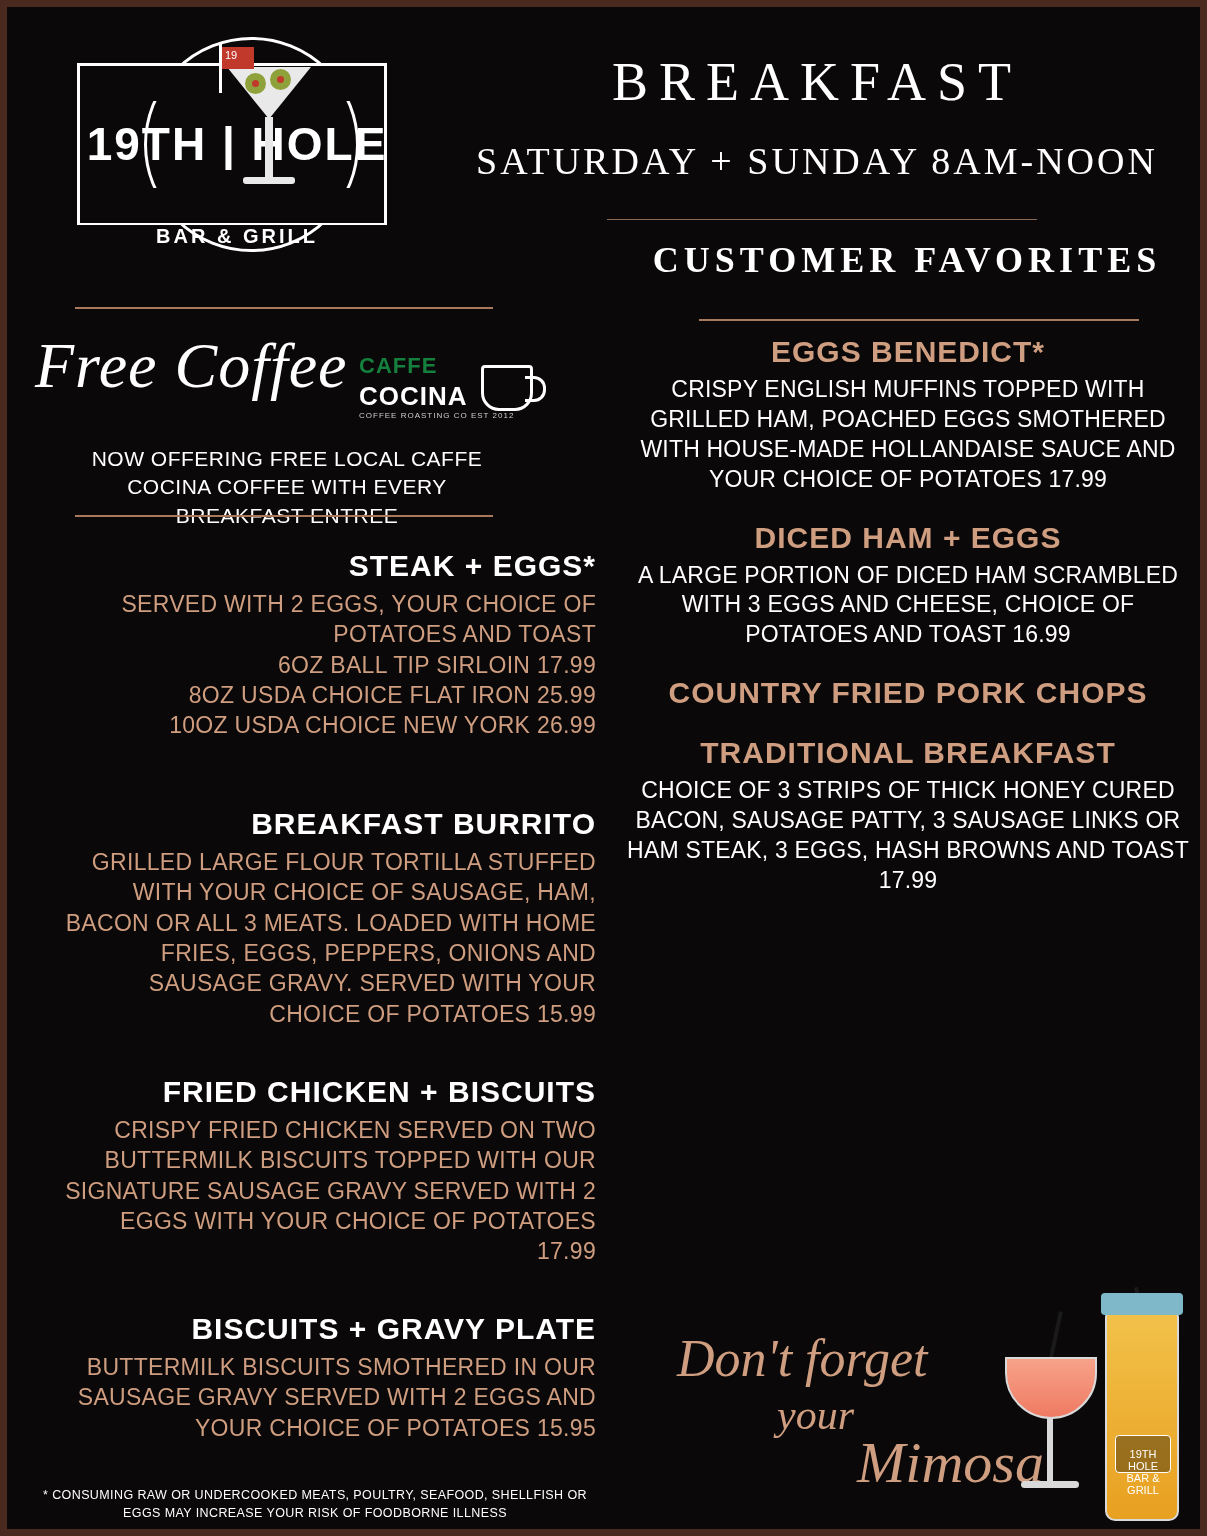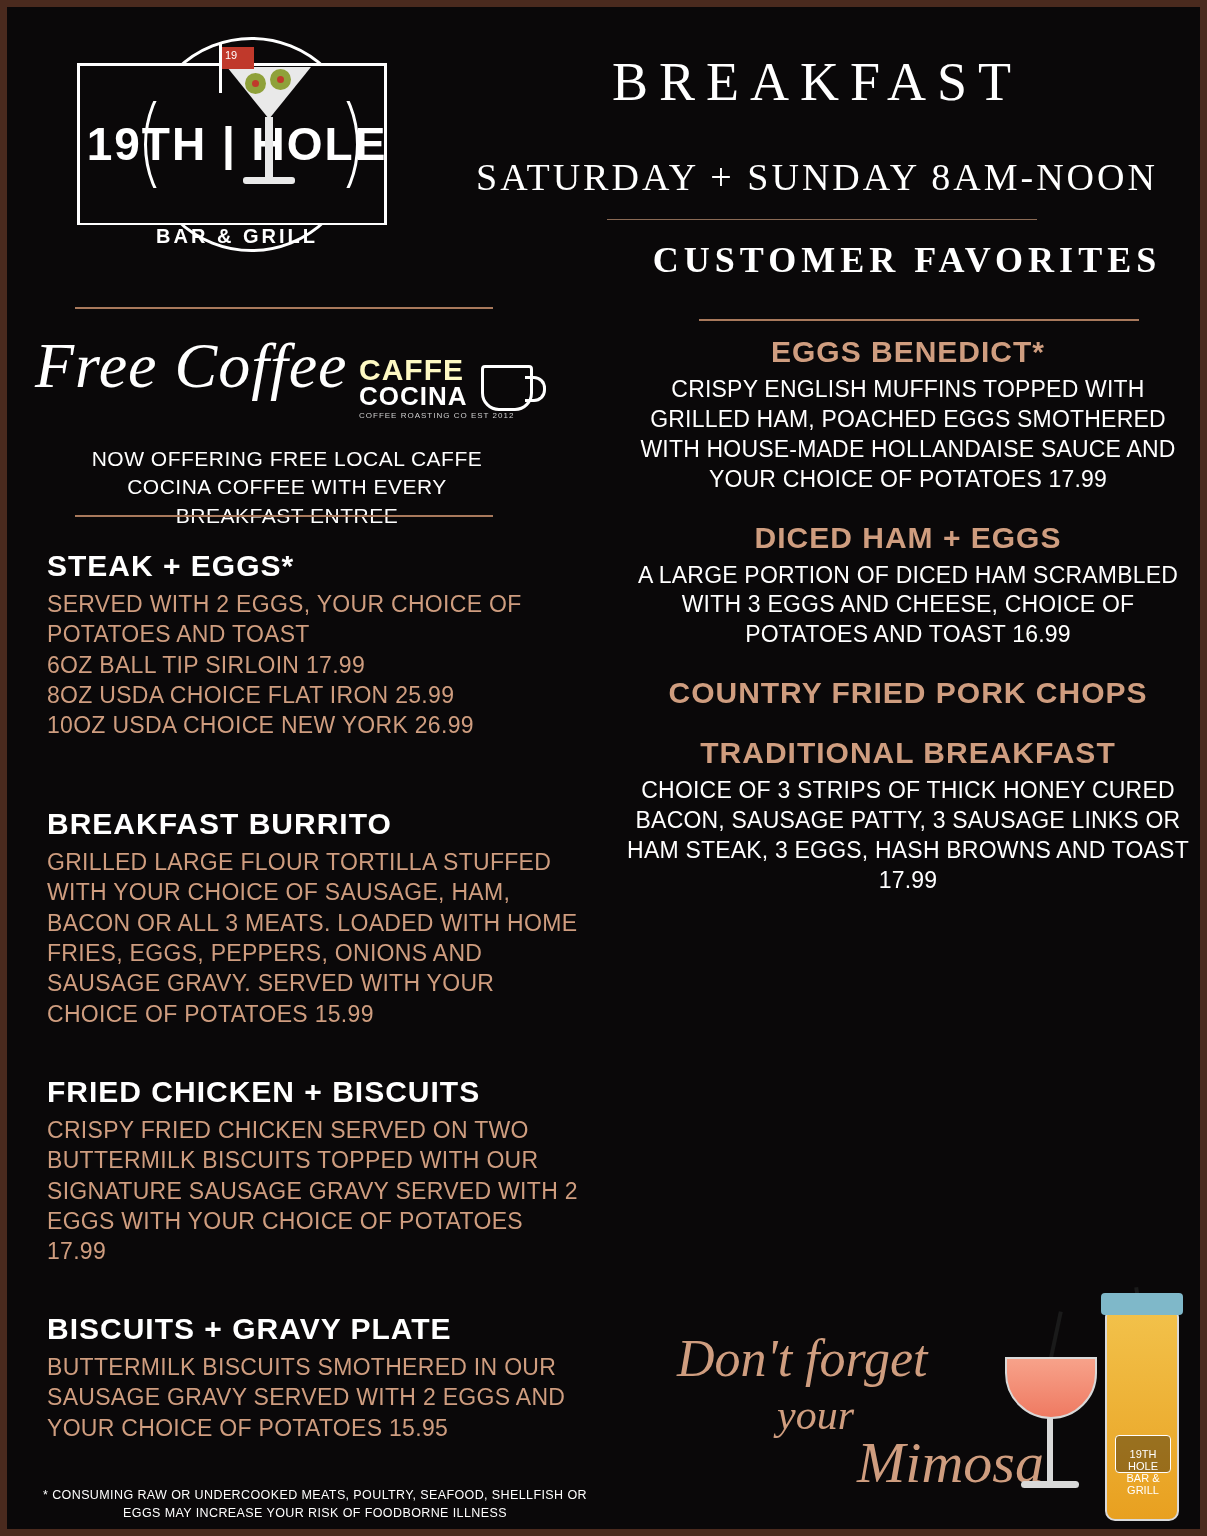--- a/index.html
+++ b/index.html
@@ -149,21 +149,21 @@
     width: 740px;
     text-align: center;
     font-family: "Liberation Serif", serif;
     font-size: 54px;
     letter-spacing: 11px;
     color: #ffffff;
     line-height: 1;
   }
   .hdr-sub {
     position: absolute;
-    left: 440px; top: 148px;
+    left: 440px; top: 132px;
     width: 740px;
     text-align: center;
     font-family: "Liberation Serif", serif;
     font-size: 38px;
     letter-spacing: 3px;
     color: #ffffff;
   }
   .hdr-rule {
     position: absolute;
     left: 600px; top: 212px;
@@ -205,22 +205,22 @@
     letter-spacing: 1px;
   }
   .caffe-logo {
     position: absolute;
     left: 352px; top: 340px;
     width: 200px; height: 80px;
   }
   .caffe-l1 {
     position: absolute;
     left: 0; top: 6px;
-    font-size: 30px; font-weight: bold;
-    color: #fef9c3; letter-spacing: 1px;
+    font-size: 22px; font-weight: bold;
+    color: #15803d; letter-spacing: 1px;
   }
   .caffe-l2 {
     position: absolute;
     left: 0; top: 34px;
     font-size: 26px; font-weight: bold;
     color: #ffffff; letter-spacing: 1px;
   }
   .caffe-l3 {
     position: absolute;
     left: 0; top: 64px;
@@ -253,21 +253,21 @@
     color: #ffffff;
     letter-spacing: 0.5px;
   }
   .left-rule-bot {
     position: absolute;
     left: 68px; top: 508px;
     width: 418px; height: 2px;
     background: #a9795c;
   }
 
-  .lcol { position: absolute; left: 40px; width: 540px; }
+  .lcol { position: absolute; left: 49px; width: 540px; text-align: right; }
   .l-item-title {
     font-family: "Liberation Sans", sans-serif;
     font-weight: bold;
     font-size: 30px;
     color: #ffffff;
     letter-spacing: 1px;
     margin-bottom: 6px;
   }
   .l-item-desc {
     font-size: 23px;

